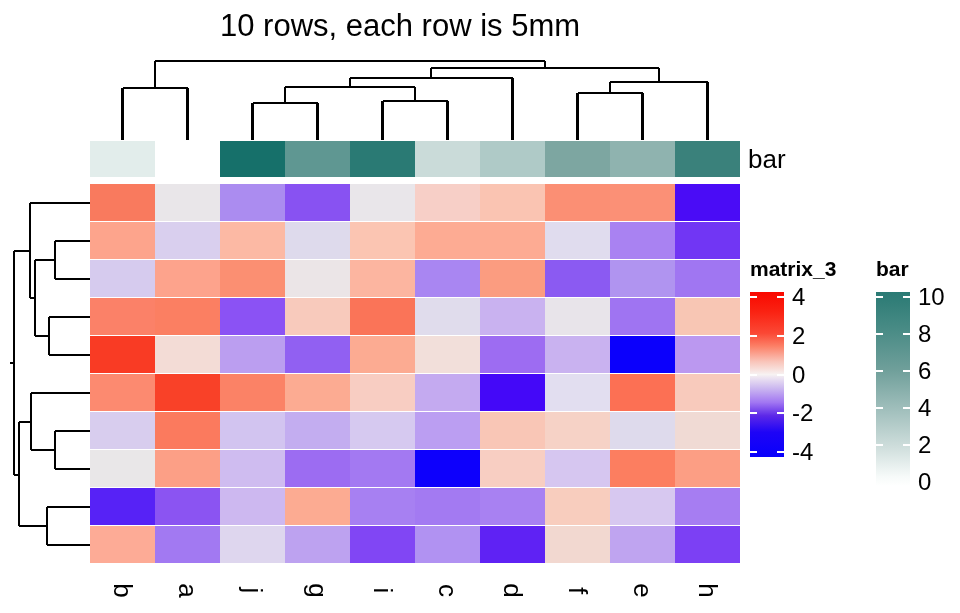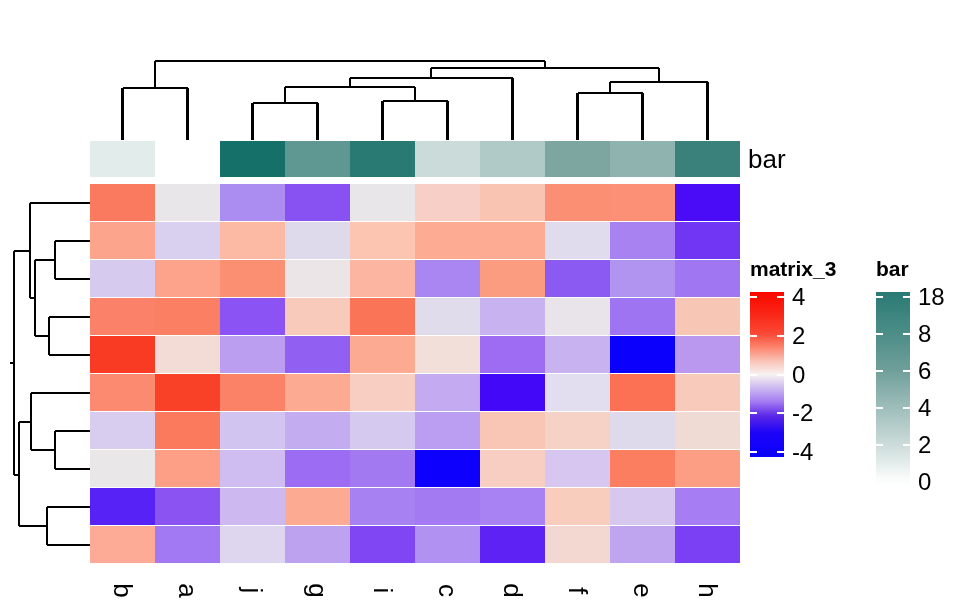--- a/index.html
+++ b/index.html
@@ -29,20 +29,21 @@
   #matrix-colorbar{left:750px;top:292px;height:165px;}
   #bar-colorbar{left:876px;top:292px;height:194px;}
   .tick-label{position:absolute;font-size:24px;color:#000;height:26px;line-height:26px;}
   .tick-dash{position:absolute;width:7px;height:2px;background:#ffffff;}
 </style>
 </head>
 <body>
 
 <div id="page">
 
+  <div class="title">10 rows, each row is 5mm</div>
 
   <svg id="dendro-svg" width="960" height="613">
     <g id="col-dendrogram">
         <line x1="122.5" y1="88" x2="122.5" y2="140" stroke="#000000" stroke-width="2.2" shape-rendering="crispEdges"></line>
         <line x1="187.5" y1="88" x2="187.5" y2="140" stroke="#000000" stroke-width="2.2" shape-rendering="crispEdges"></line>
         <line x1="252.5" y1="103" x2="252.5" y2="140" stroke="#000000" stroke-width="2.2" shape-rendering="crispEdges"></line>
         <line x1="317.5" y1="103" x2="317.5" y2="140" stroke="#000000" stroke-width="2.2" shape-rendering="crispEdges"></line>
         <line x1="382.5" y1="101" x2="382.5" y2="140" stroke="#000000" stroke-width="2.2" shape-rendering="crispEdges"></line>
         <line x1="447.5" y1="101" x2="447.5" y2="140" stroke="#000000" stroke-width="2.2" shape-rendering="crispEdges"></line>
         <line x1="512.5" y1="78" x2="512.5" y2="140" stroke="#000000" stroke-width="2.2" shape-rendering="crispEdges"></line>
@@ -265,21 +266,21 @@
       <div class="tick-dash" style="left: 750px; top: 412.25px;"></div>
       <div class="tick-dash" style="left: 777px; top: 412.25px;"></div>
       <div class="tick-label" style="left: 792px; top: 439px;">-4</div>
       <div class="tick-dash" style="left: 750px; top: 451px;"></div>
       <div class="tick-dash" style="left: 777px; top: 451px;"></div>
     </div>
 
   <div class="legend-title" id="bar-legend-title">bar</div>
   <div class="colorbar" id="bar-colorbar" style="background: linear-gradient(rgb(42, 122, 116) 0%, rgb(74, 140, 134) 20%, rgb(111, 159, 154) 40%, rgb(159, 190, 187) 60%, rgb(207, 222, 220) 80%, rgb(246, 250, 249) 95%, rgb(255, 255, 255) 100%);"></div>
   <div id="bar-legend-ticks">
-      <div class="tick-label" style="left: 918px; top: 284px;">18</div>
+      <div class="tick-label" style="left: 918px; top: 284px;">10</div>
       <div class="tick-dash" style="left: 876px; top: 296px;"></div>
       <div class="tick-dash" style="left: 903px; top: 296px;"></div>
       <div class="tick-label" style="left: 918px; top: 321px;">8</div>
       <div class="tick-dash" style="left: 876px; top: 333px;"></div>
       <div class="tick-dash" style="left: 903px; top: 333px;"></div>
       <div class="tick-label" style="left: 918px; top: 358px;">6</div>
       <div class="tick-dash" style="left: 876px; top: 370px;"></div>
       <div class="tick-dash" style="left: 903px; top: 370px;"></div>
       <div class="tick-label" style="left: 918px; top: 395px;">4</div>
       <div class="tick-dash" style="left: 876px; top: 407px;"></div>

